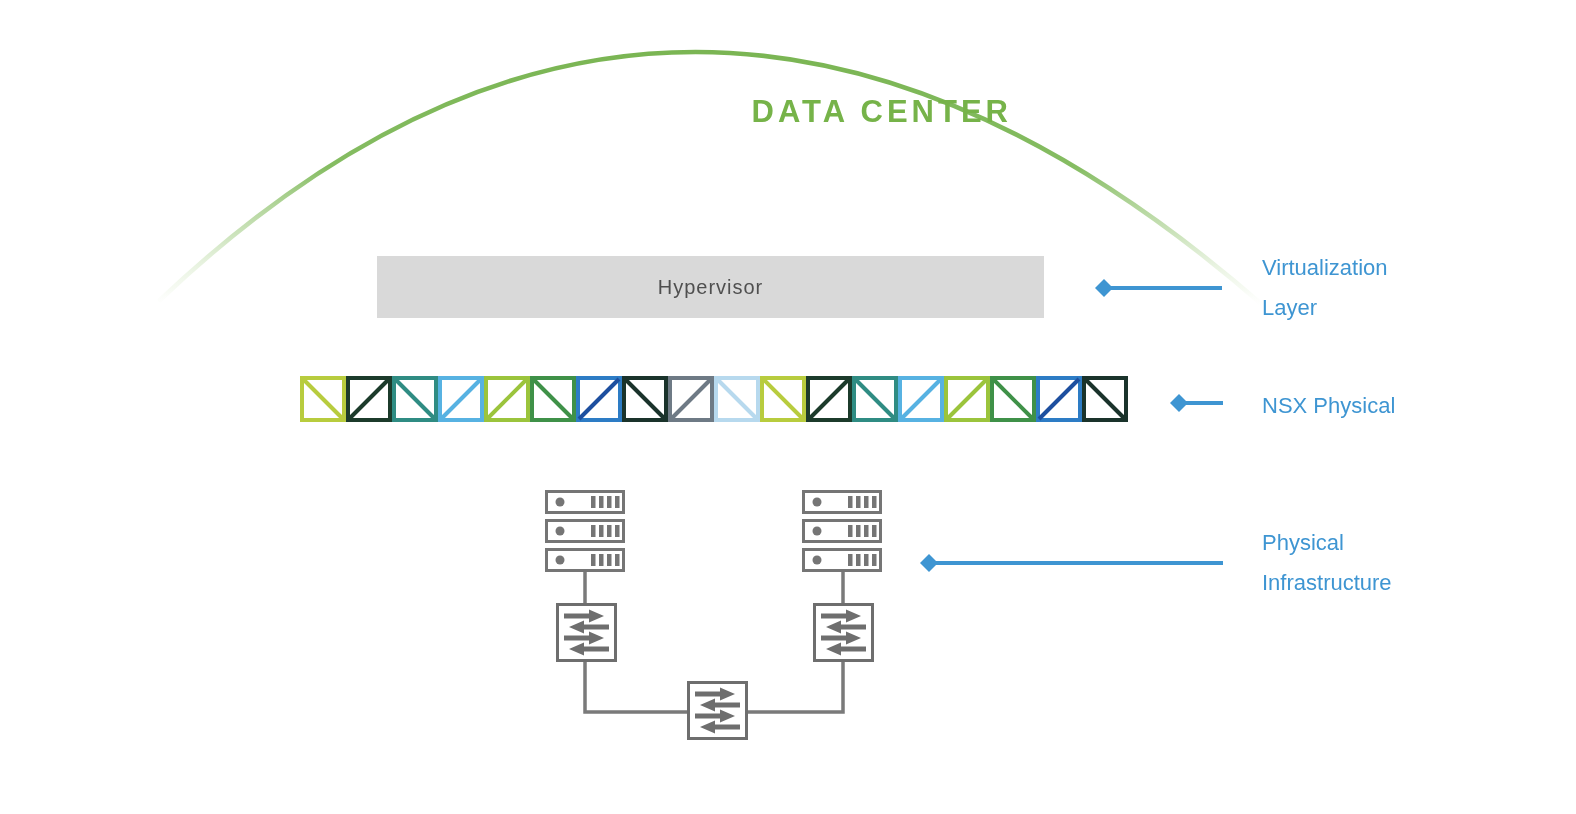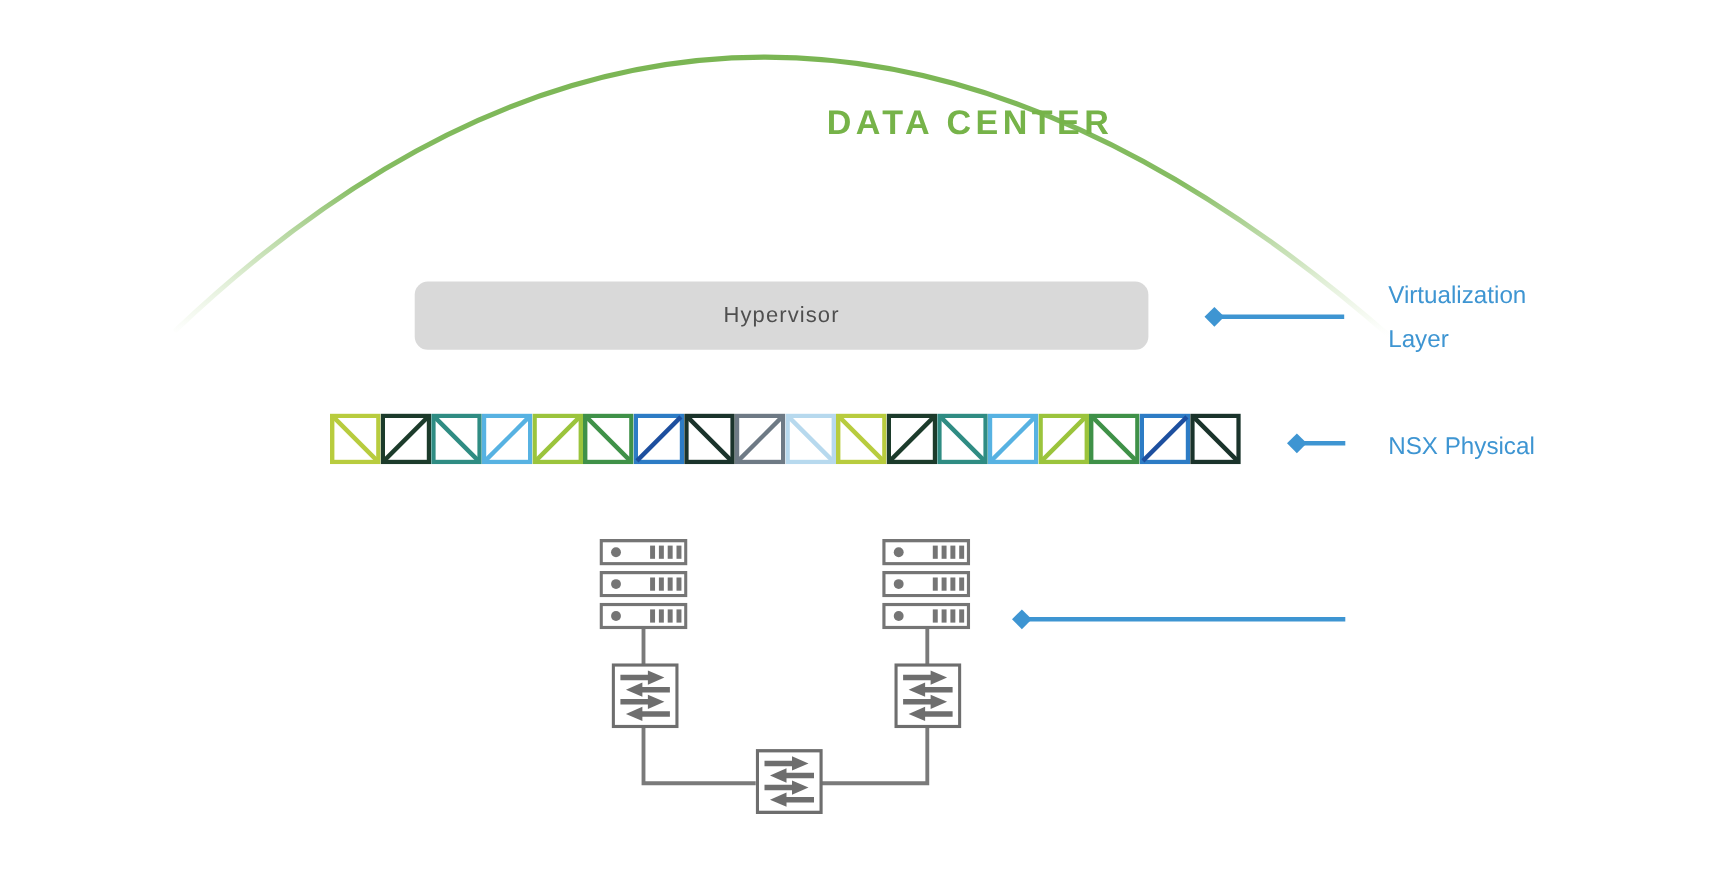--- a/index.html
+++ b/index.html
@@ -12,21 +12,21 @@
   
   #dc-title{
     position:absolute;left:412px;top:94px;width:600px;
     text-align:right;font-size:31px;font-weight:700;
     letter-spacing:4px;color:#76b349;
   }
 
   
   #hypervisor-bar{
     position:absolute;left:377px;top:256px;width:667px;height:62px;
-    background:#d9d9d9;display:flex;align-items:center;justify-content:center;border-radius:12px;
+    background:#d9d9d9;display:flex;align-items:center;justify-content:center;
   }
   #hypervisor-bar .hv-label{font-size:20px;color:#4f4f4f;letter-spacing:1px;}
 
   
   #nsx-row{position:absolute;left:300px;top:376px;display:flex;}
   #nsx-row svg{display:block;}
 
   
   .ann-text{position:absolute;left:1262px;color:#3e95d2;font-size:22px;line-height:40px;font-weight:400;}
   #ann-text-virtualization{top:248px;}
@@ -160,20 +160,24 @@
     <polygon points="12,2 21,11 12,20 3,11" fill="#3e95d2"></polygon>
   </svg>
 
   <div id="ann-text-virtualization" class="ann-text">
     <div>Virtualization</div>
     <div>Layer</div>
   </div>
   <div id="ann-text-nsx" class="ann-text">
     <div>NSX Physical</div>
   </div>
+  <div id="ann-text-physical" class="ann-text">
+    <div>Physical</div>
+    <div>Infrastructure</div>
+  </div>
 
   <svg id="connector-svg" width="350" height="170" viewBox="0 0 350 170">
     <line x1="45" y1="10" x2="45" y2="45" stroke="#7a7a7a" stroke-width="3.5"></line>
     <line x1="303" y1="10" x2="303" y2="45" stroke="#7a7a7a" stroke-width="3.5"></line>
     <polyline points="45,100 45,152 147,152" fill="none" stroke="#7a7a7a" stroke-width="3.5"></polyline>
     <polyline points="303,100 303,152 207,152" fill="none" stroke="#7a7a7a" stroke-width="3.5"></polyline>
   </svg>
 
   <div id="stack-left" class="server-stack">
       <svg width="80" height="24" viewBox="0 0 80 24">

